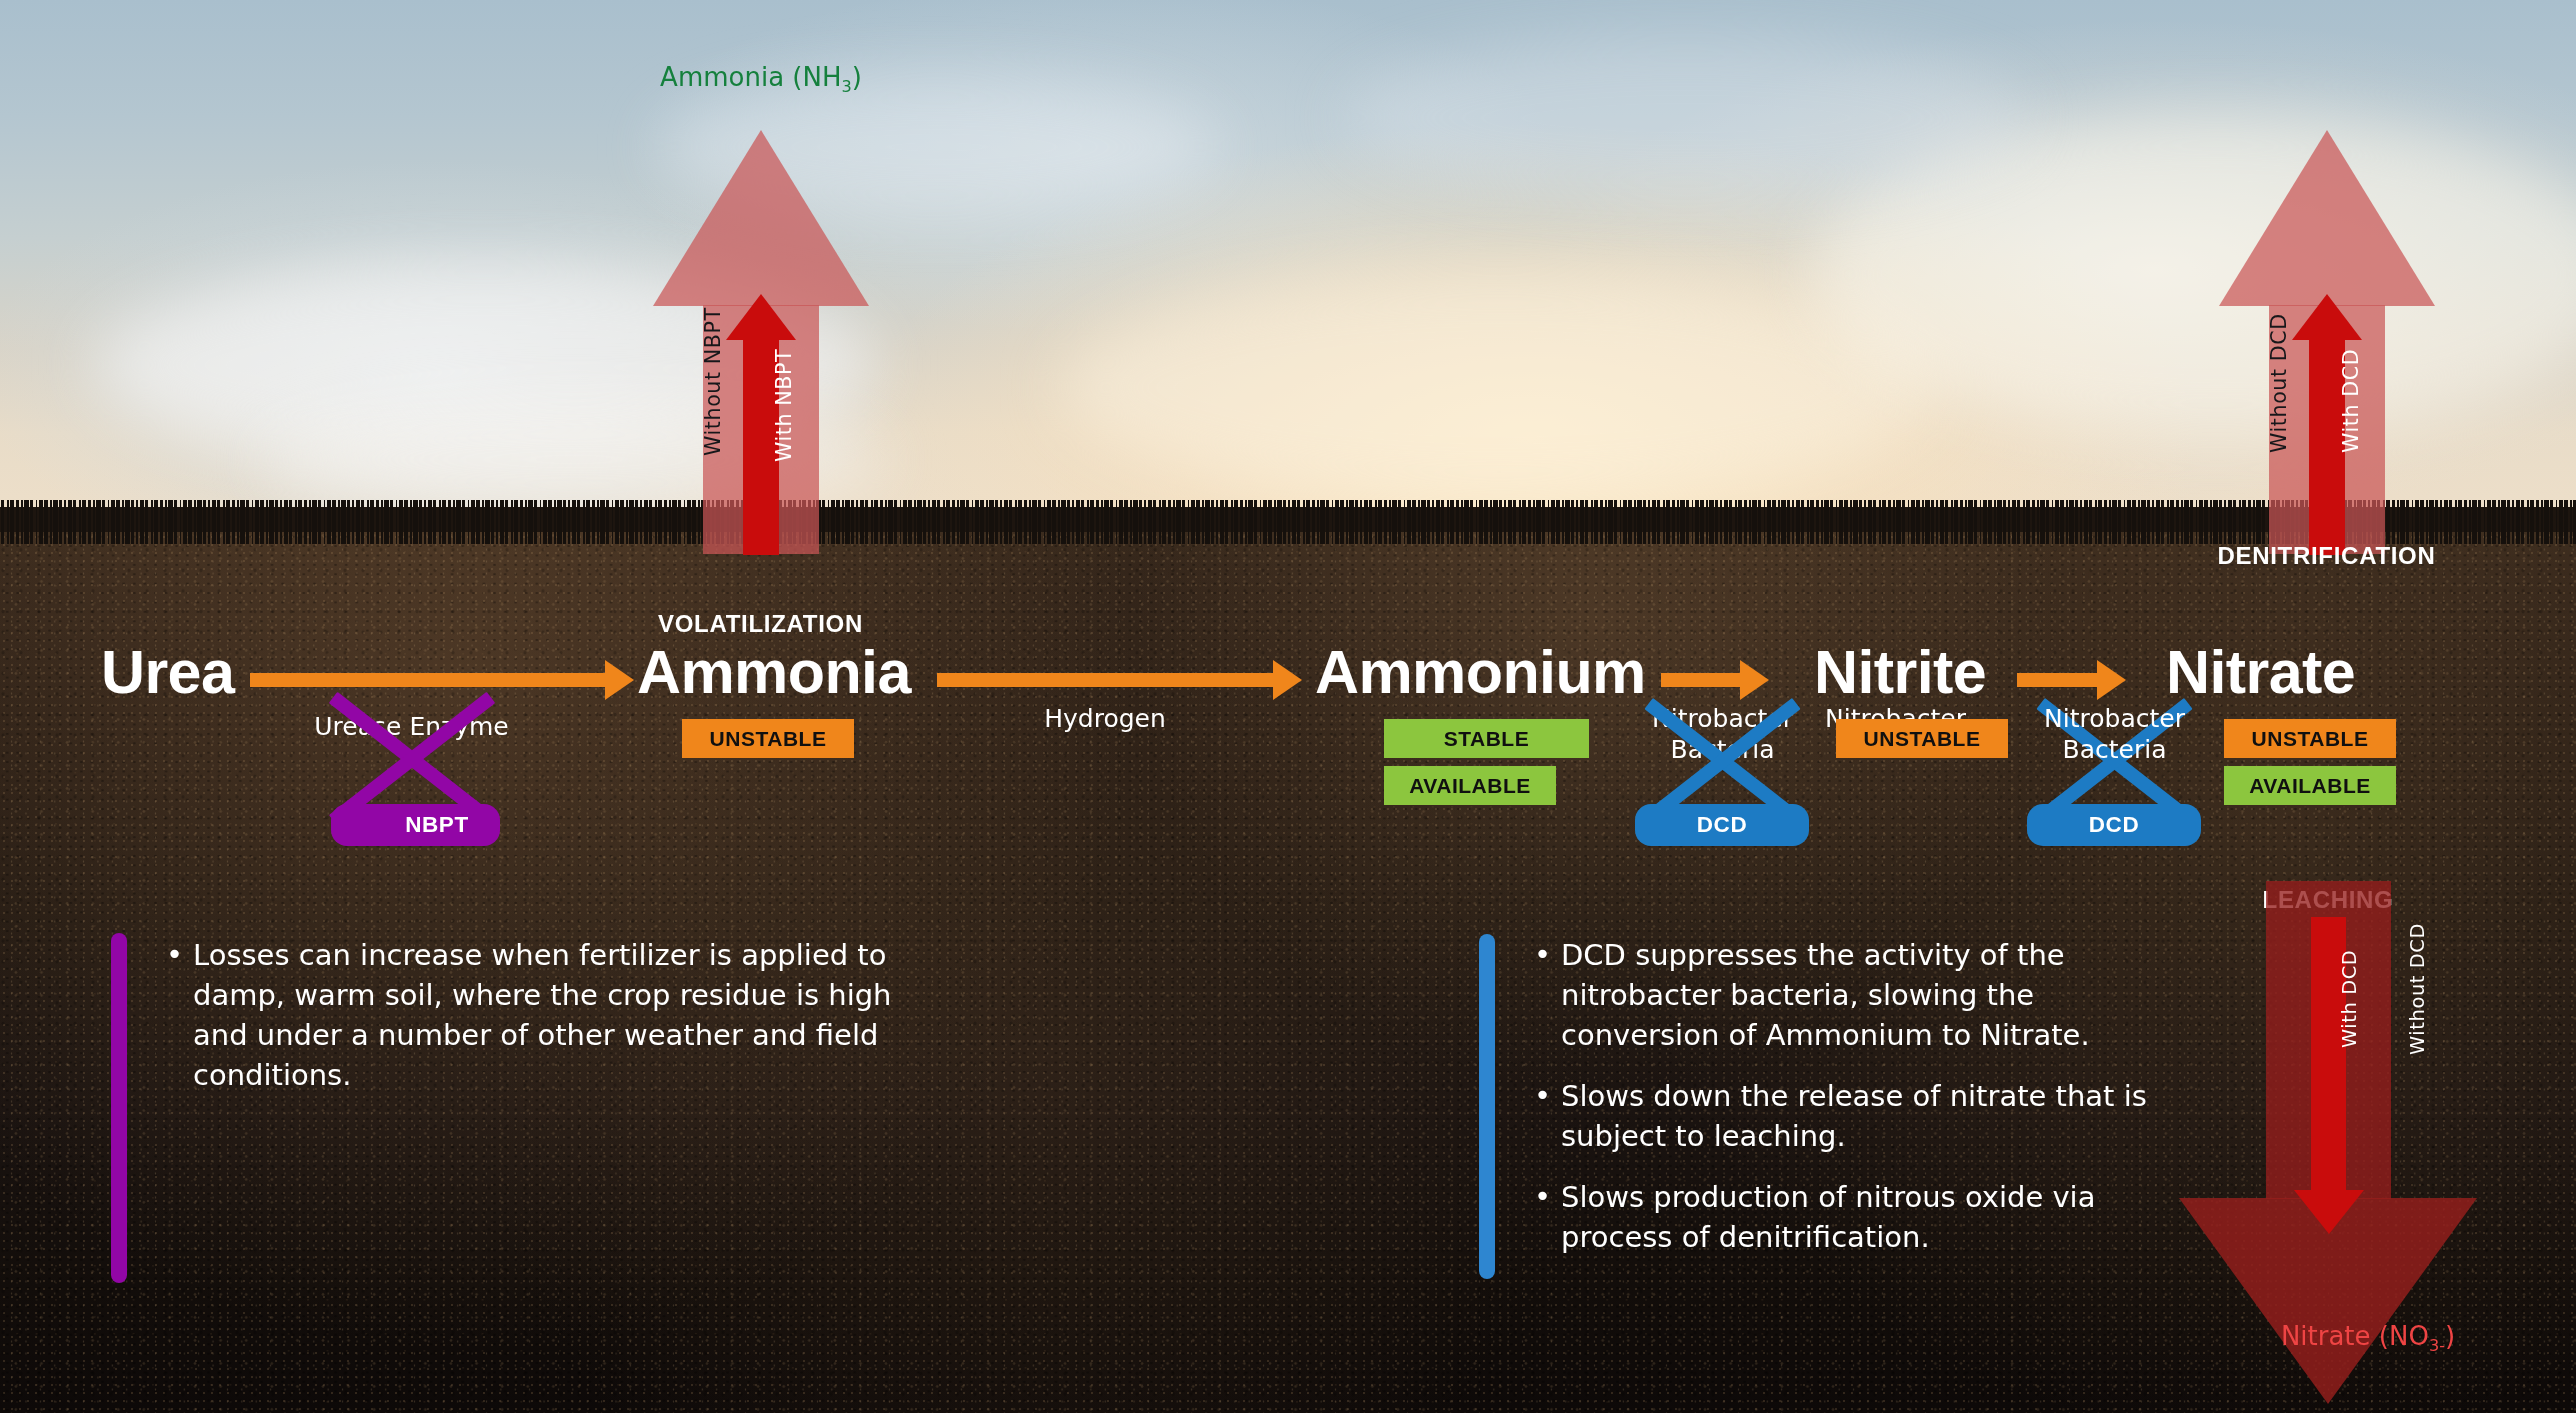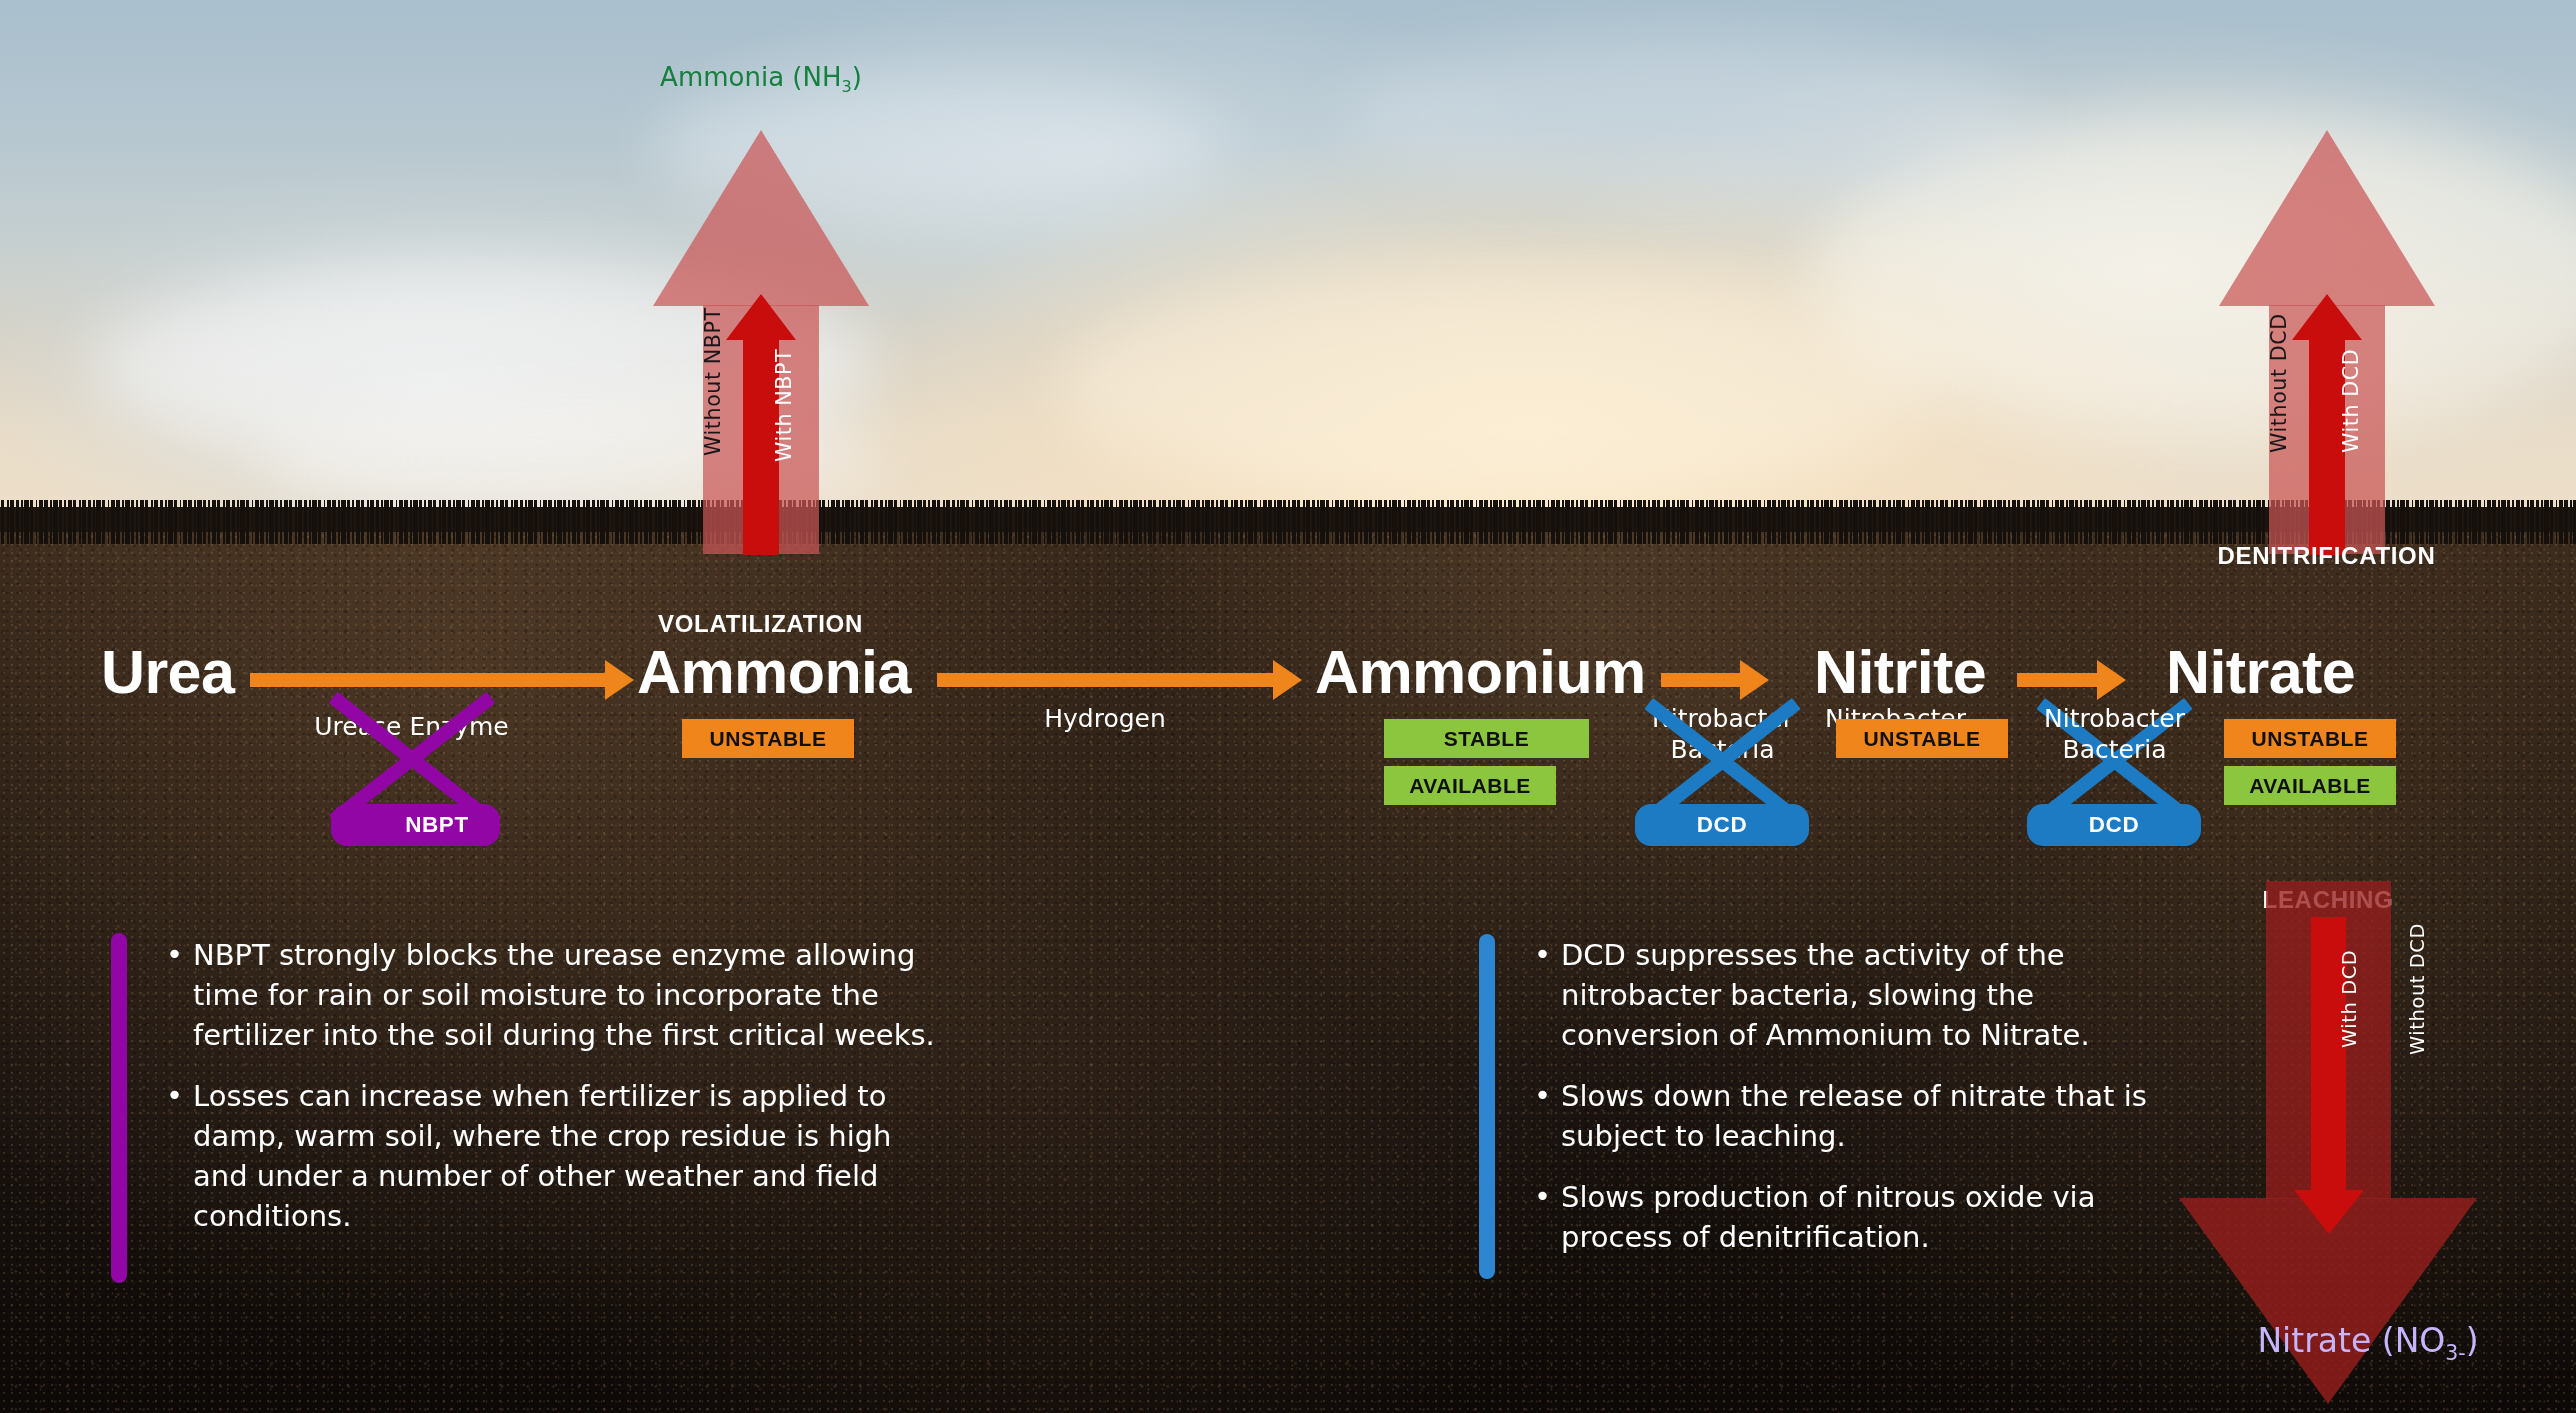--- a/index.html
+++ b/index.html
@@ -276,27 +276,26 @@
 
   <div class="down-pale" style="left:2266px;top:881px;width:125px;height:318px;"></div>
   <div class="tri-down-pale" style="left:2179px;top:1198px;"></div>
 
   <div class="down-red" style="left:2311px;top:917px;width:35px;height:275px;"></div>
   <div class="tri-down-red" style="left:2294px;top:1190px;"></div>
 
   <span class="vert-label vert-light" style="left:2338px;top:1048px;transform:rotate(-90deg);font-size:19.4px;">With DCD</span>
   <span class="vert-label vert-light" style="left:2406px;top:1055px;transform:rotate(-90deg);font-size:19.4px;">Without DCD</span>
 
-  <span class="skytext" style="left:2193px;top:1319px;width:350px;color:#c4b5fd;font-size:33px;">
+  <span class="skytext" style="left:2193px;top:1319px;width:350px;color:#ef4444;font-size:26px;">
     <span>Nitrate (NO</span><sub>3-</sub><span>)</span>
   </span>
 
   <div class="bulletbar bar-purple" style="left:111px;top:933px;height:350px;"></div>
   <div class="bullets" style="left:161px;top:935px;width:781px;">
-    <div class="li">NBPT strongly blocks the urease enzyme allowing time for rain or soil moisture to incorporate the fertilizer into the soil during the first critical weeks.</div>
     <div class="li">Losses can increase when fertilizer is applied to damp, warm soil, where the crop residue is high and under a number of other weather and field conditions.</div>
   </div>
 
   <div class="bulletbar bar-blue" style="left:1479px;top:934px;height:345px;"></div>
   <div class="bullets" style="left:1529px;top:935px;width:618px;">
     <div class="li">DCD suppresses the activity of the nitrobacter bacteria, slowing the conversion of Ammonium to Nitrate.</div>
     <div class="li">Slows down the release of nitrate that is subject to leaching.</div>
     <div class="li">Slows production of nitrous oxide via process of denitrification.</div>
   </div>
 

